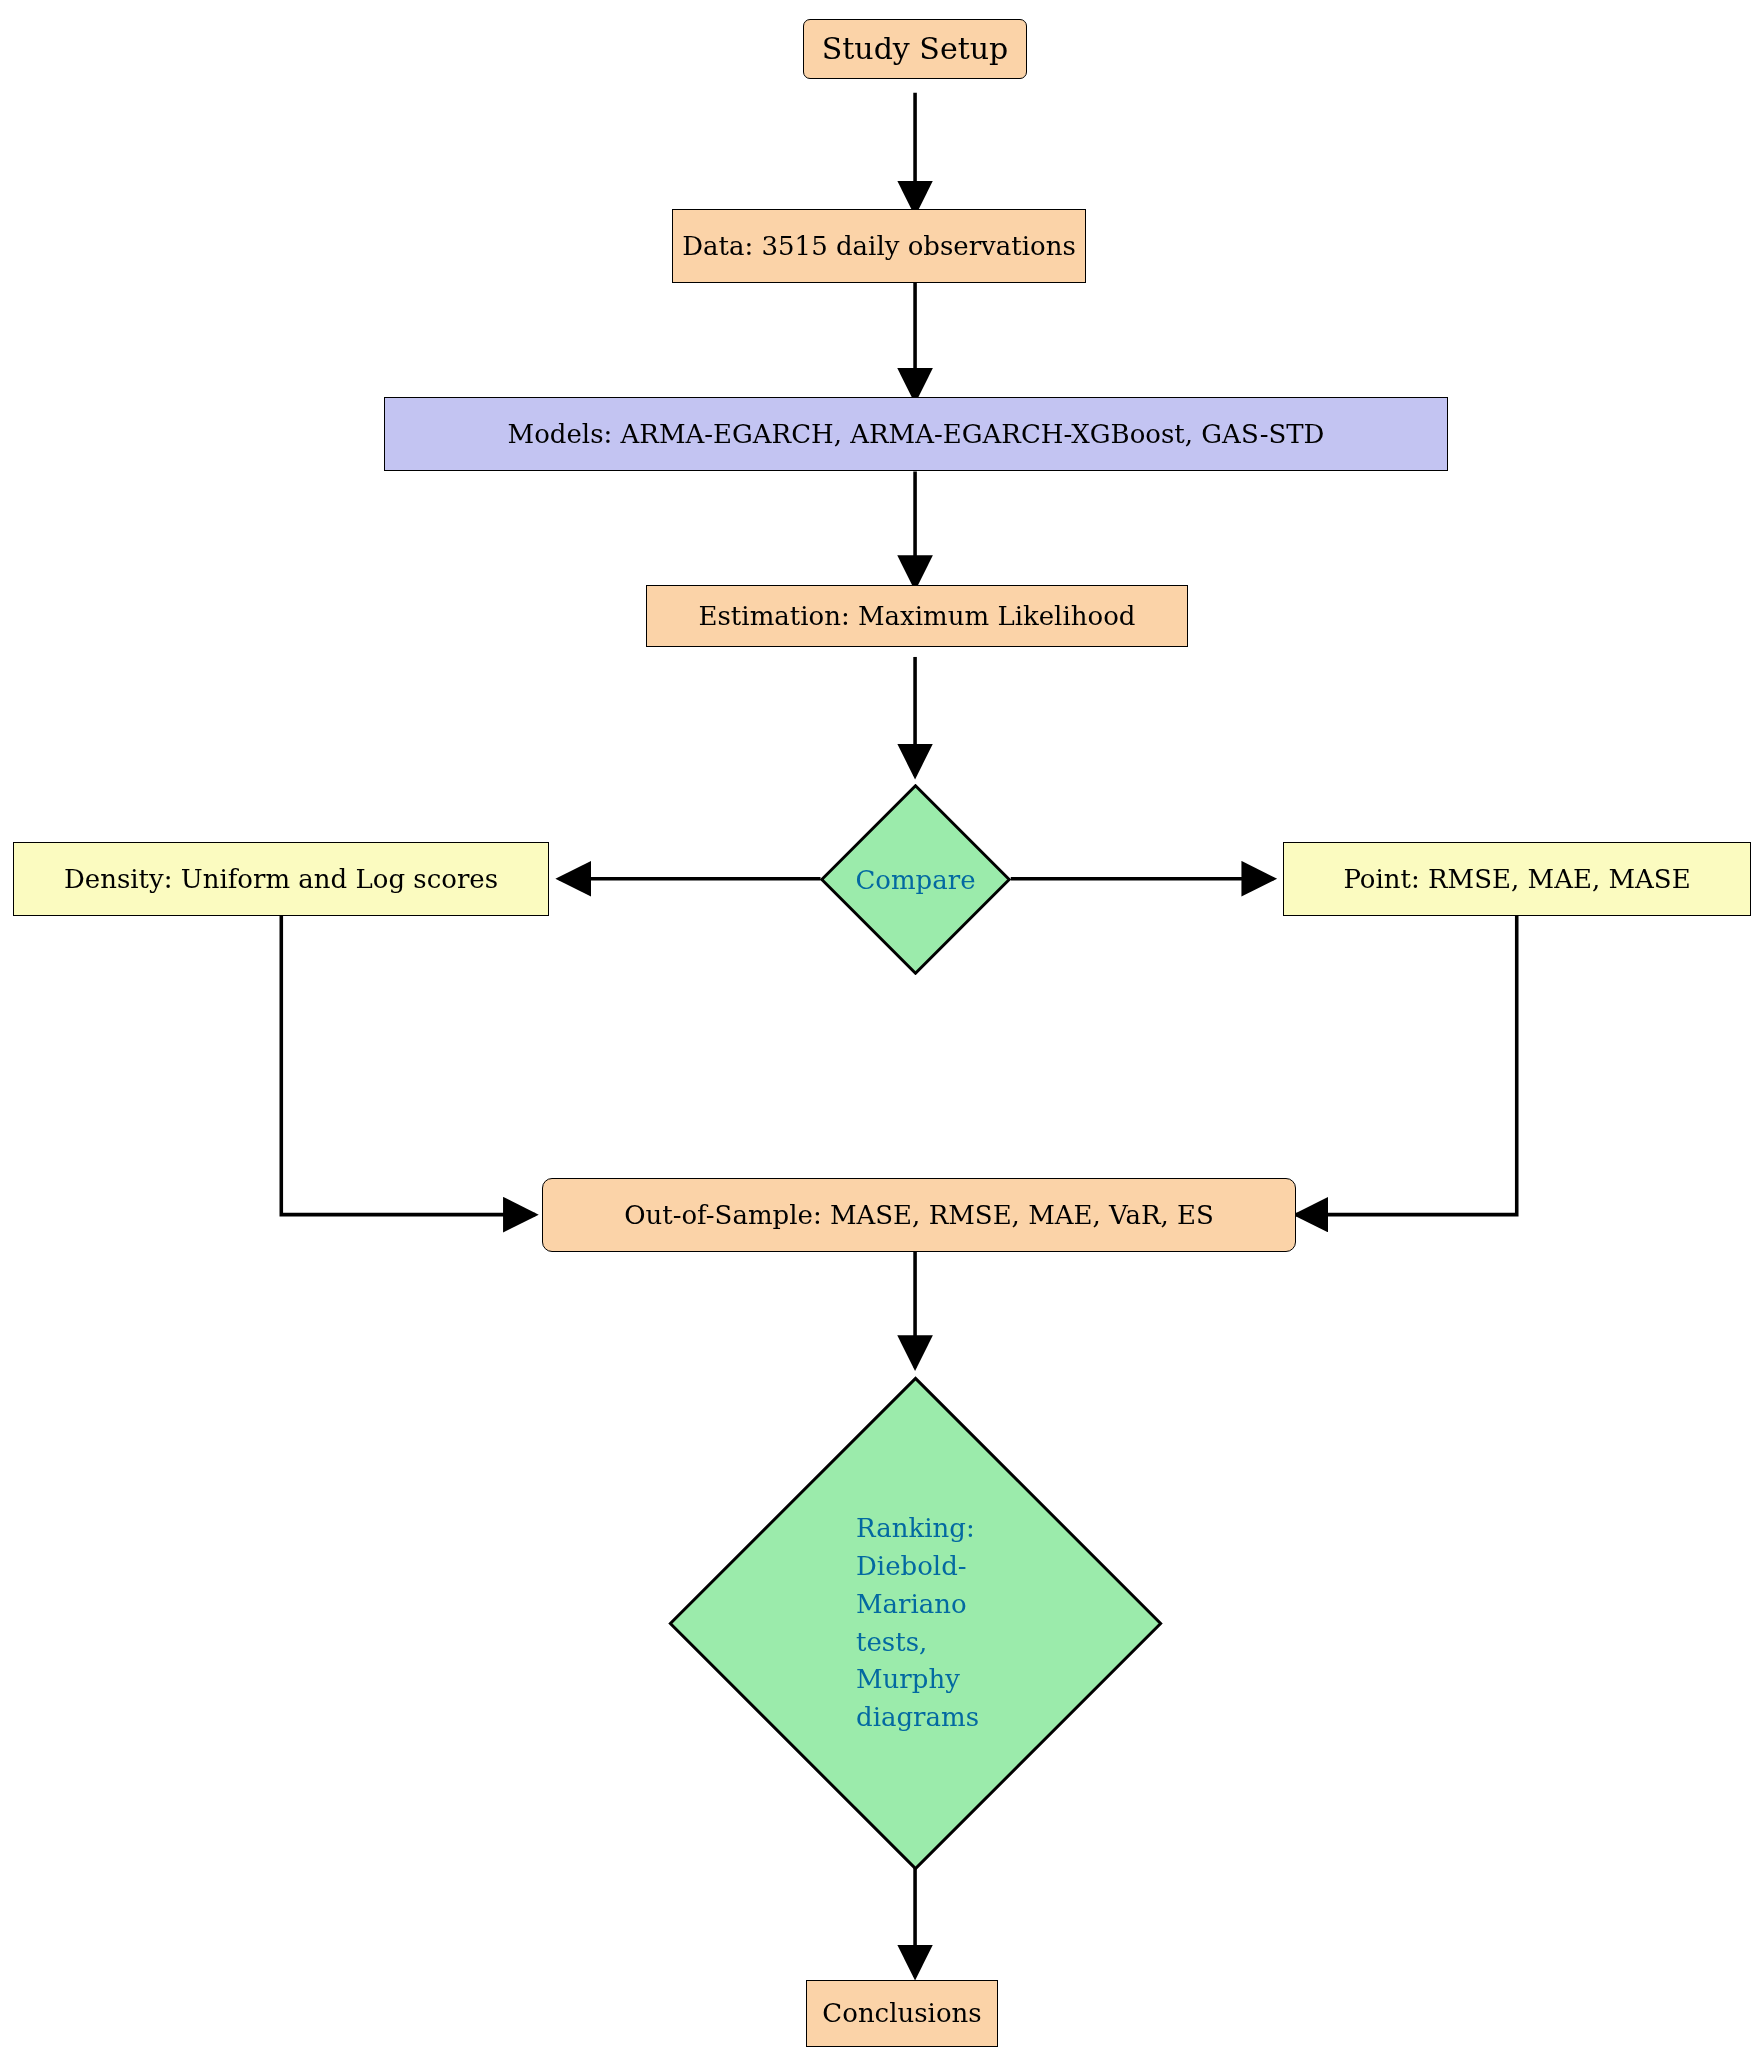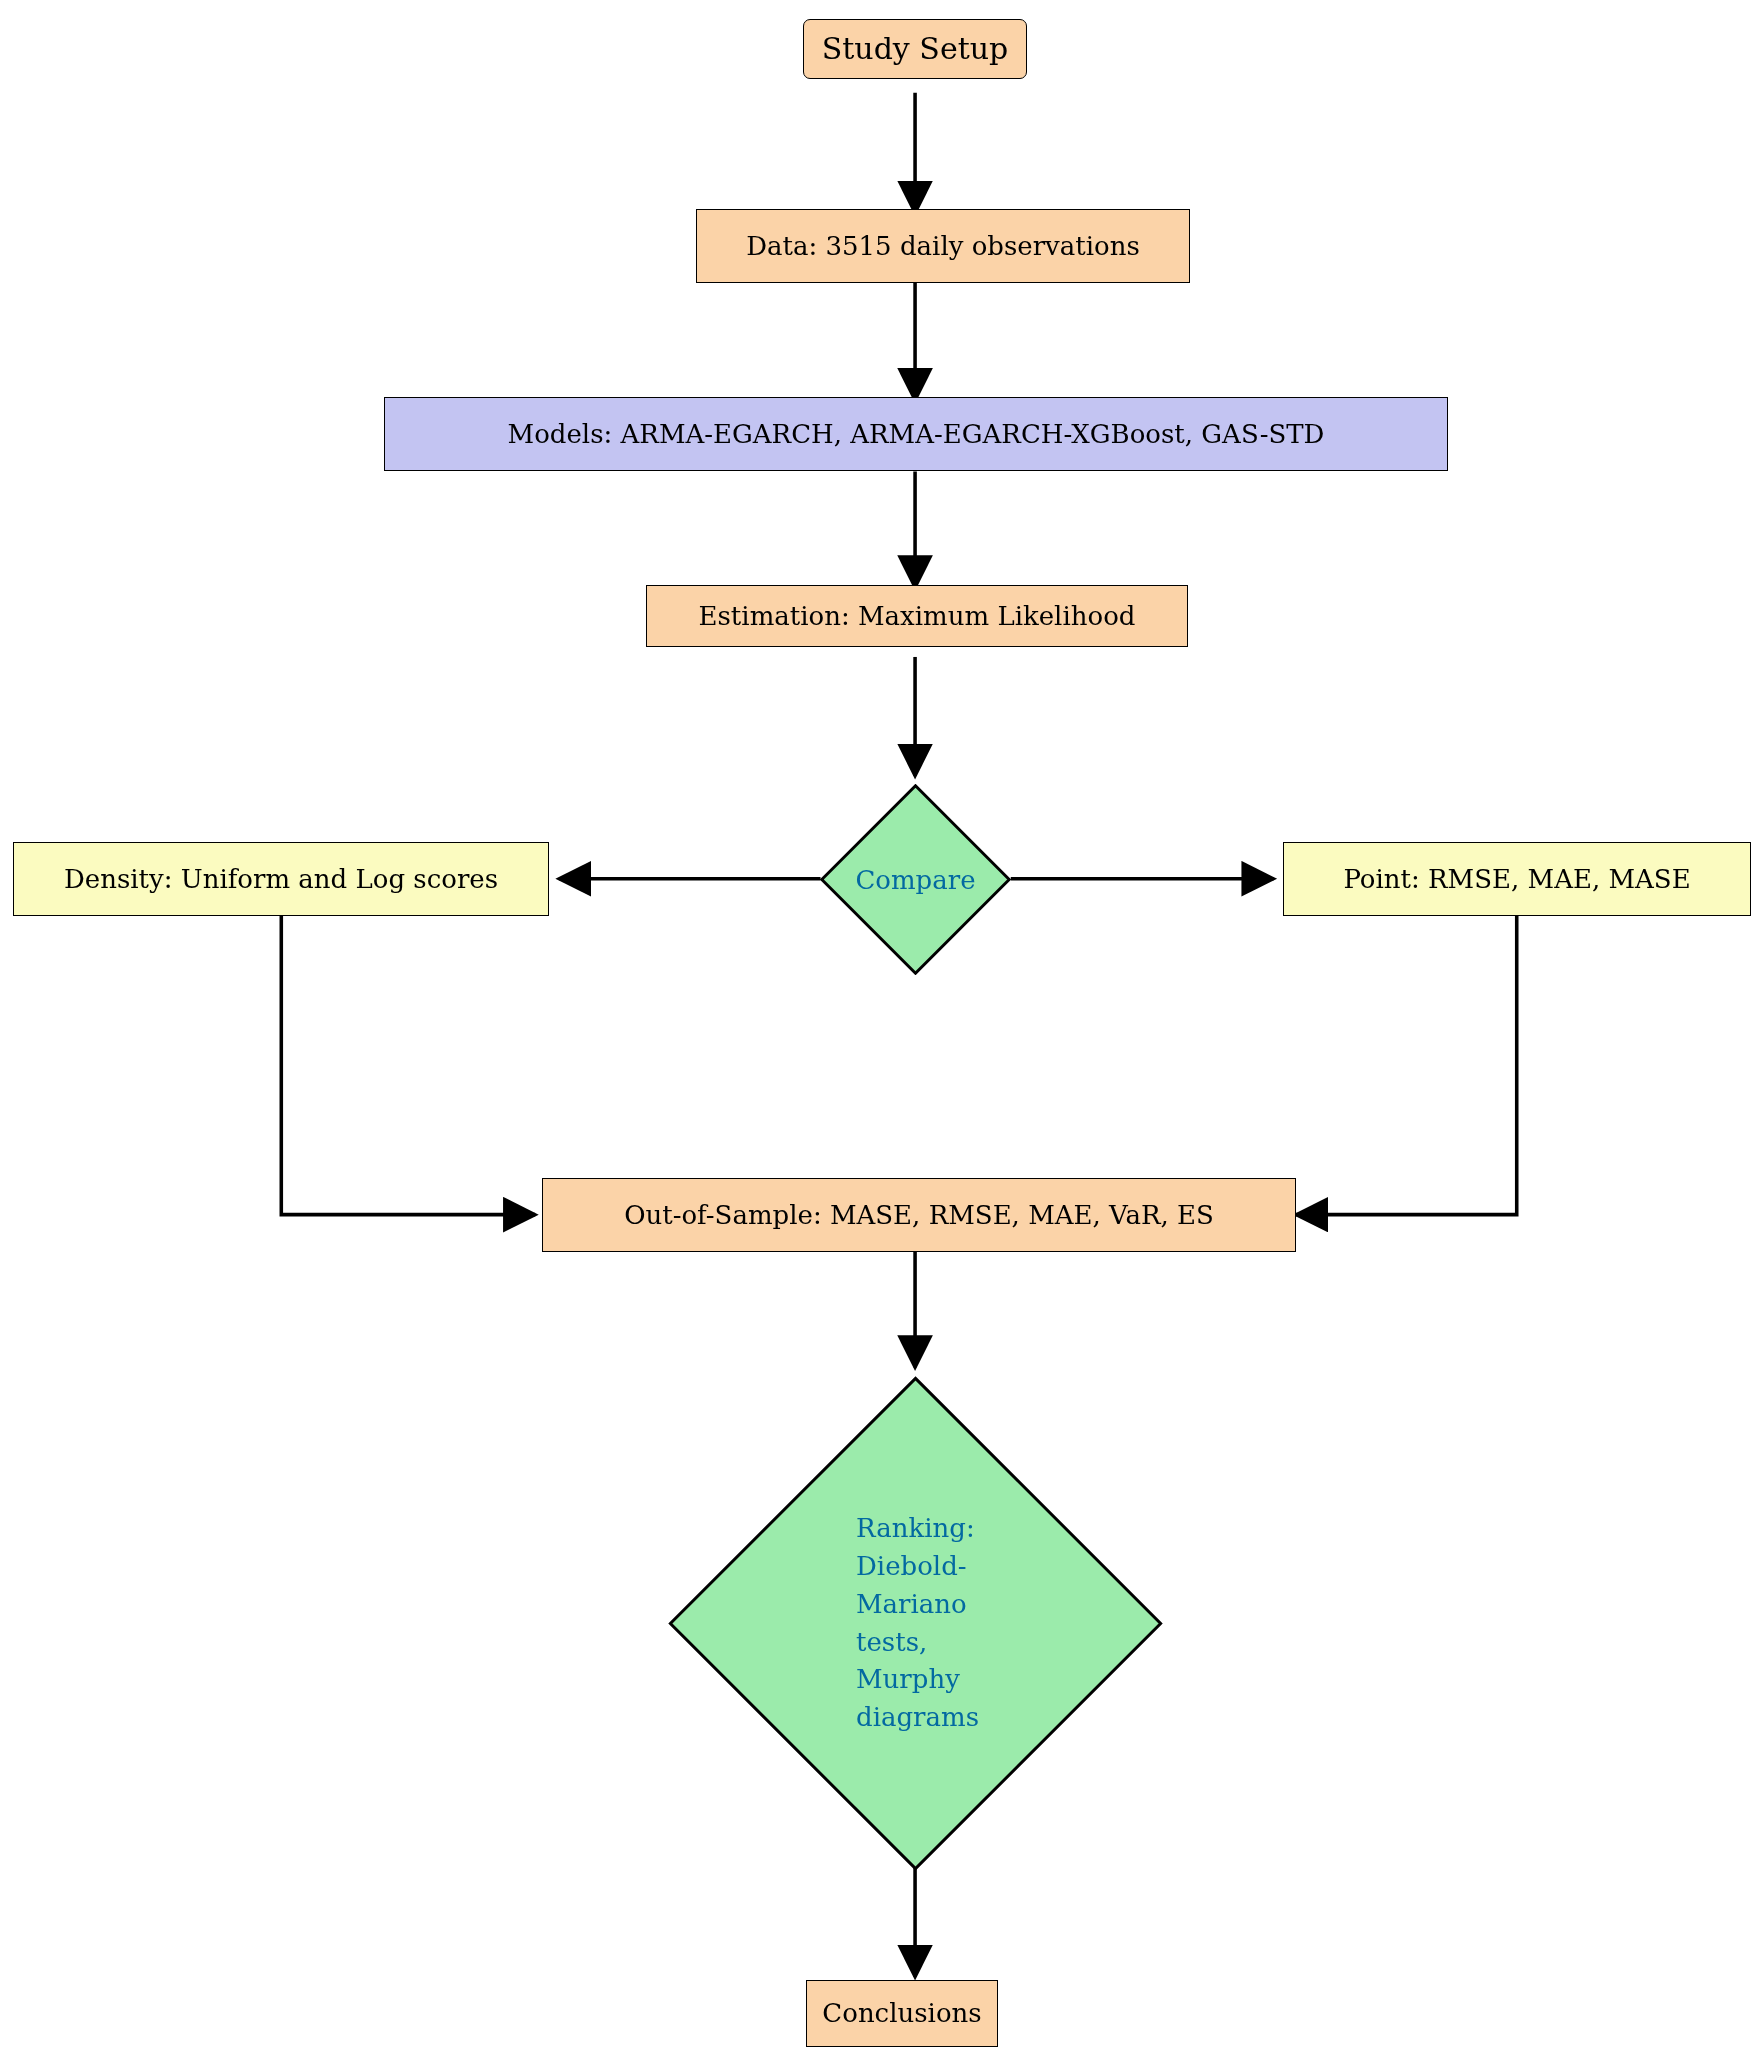--- a/index.html
+++ b/index.html
@@ -102,21 +102,21 @@
 
     <line x1="1539" y1="2105" x2="1539" y2="2300" stroke="#000" stroke-width="6" marker-end="url(#arrow)"></line>
 
     <line x1="1539" y1="3135" x2="1539" y2="3325" stroke="#000" stroke-width="6" marker-end="url(#arrow)"></line>
   </svg>
 
   <div class="node orange" style="left:803px; top:19px; width:224px; height:60px; font-size:30px;border-radius:7px;">
     <span class="node-label">Study Setup</span>
   </div>
 
-  <div class="node orange" style="left:672px; top:209px; width:494px; height:74px; font-size:26px;margin-left:24px;">
+  <div class="node orange" style="left:672px; top:209px; width:414px; height:74px; font-size:26px;">
     <span class="node-label">Data: 3515 daily observations</span>
   </div>
 
   <div class="node blue" style="left:384px; top:397px; width:1064px; height:74px; font-size:26px;justify-content:center;">
     <span class="node-label">Models: ARMA-EGARCH, ARMA-EGARCH-XGBoost, GAS-STD</span>
   </div>
 
   <div class="node orange" style="left:646px; top:585px; width:542px; height:62px; font-size:26px;">
     <span class="node-label">Estimation: Maximum Likelihood</span>
   </div>
@@ -131,21 +131,21 @@
   </div>
 
   <div class="node yellow" style="left:13px; top:842px; width:536px; height:74px; font-size:26px;">
     <span class="node-label">Density: Uniform and Log scores</span>
   </div>
 
   <div class="node yellow" style="left:1283px; top:842px; width:468px; height:74px; font-size:26px;">
     <span class="node-label">Point: RMSE, MAE, MASE</span>
   </div>
 
-  <div class="node orange" style="left:542px; top:1178px; width:754px; height:74px; font-size:26px;">
+  <div class="node orange" style="left:542px; top:1178px; width:754px; height:74px; font-size:26px;border-radius:10px;">
     <span class="node-label">Out-of-Sample: MASE, RMSE, MAE, VaR, ES</span>
   </div>
 
   <div class="diamond-wrap" style="left:668px; top:1376px; width:495px; height:495px;">
     <svg class="diamond-shape" viewBox="0 0 832 832" xmlns="http://www.w3.org/2000/svg">
       <polygon points="416,4 828,416 416,828 4,416" fill="#9bebab" stroke="#000" stroke-width="5"></polygon>
     </svg>
     <div class="diamond-text" style="font-size:26px;">
       <span style="max-width:119px; line-height:1.45;">Ranking: Diebold-Mariano tests, Murphy diagrams</span>
     </div>

